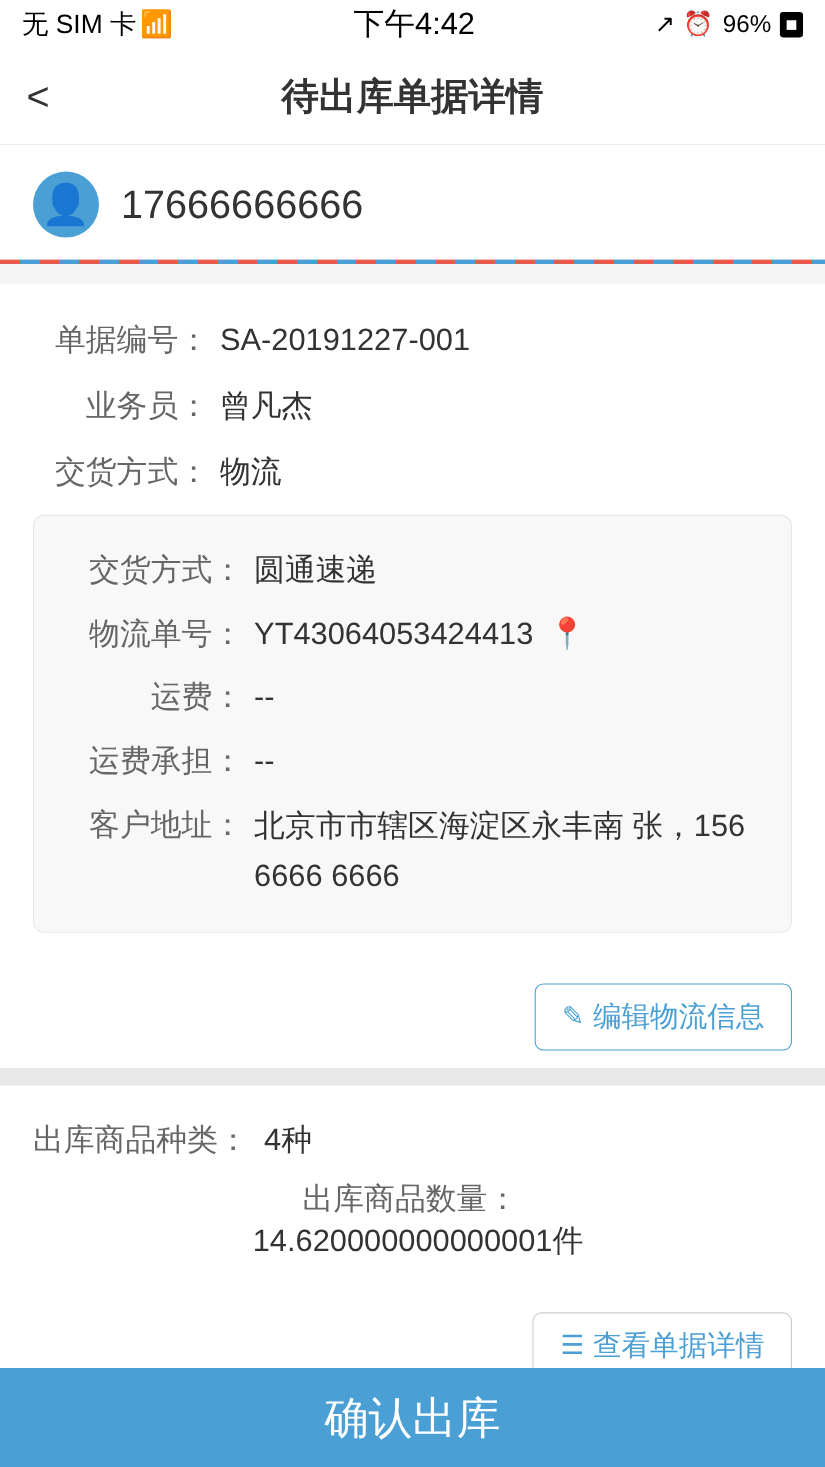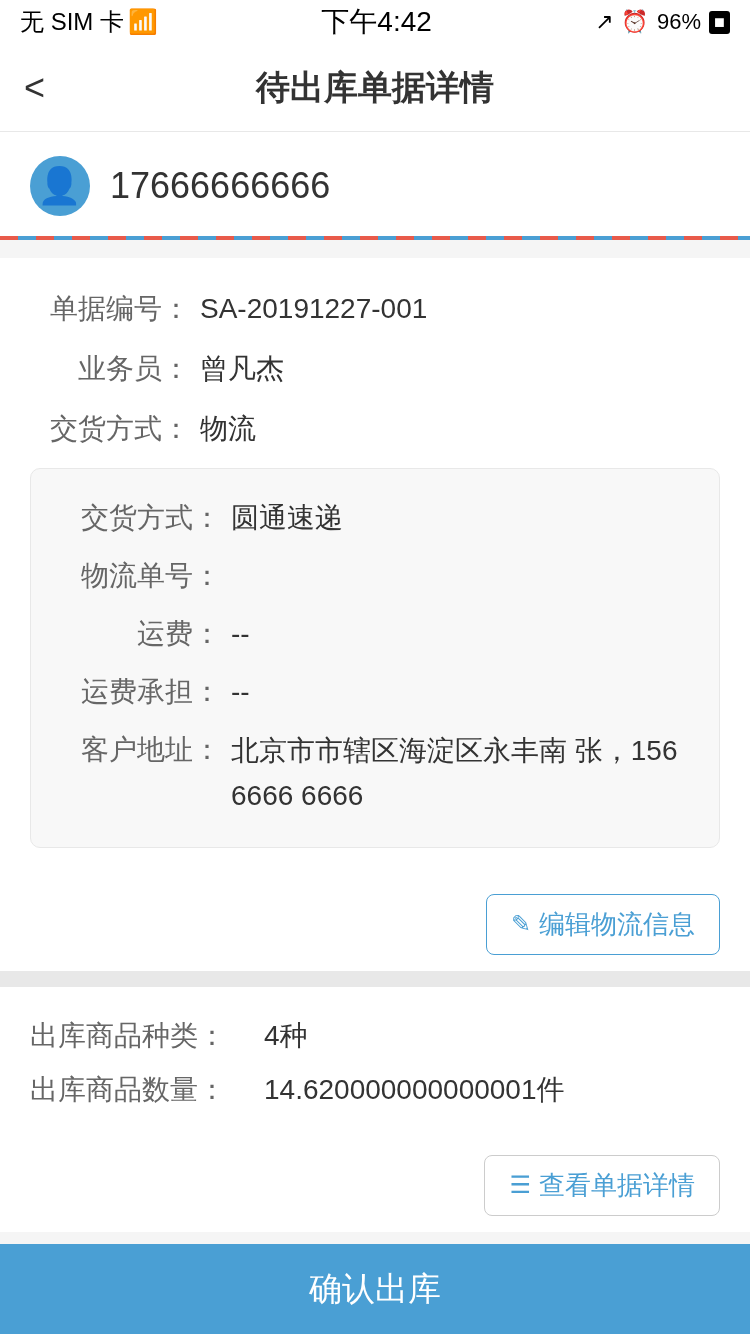--- a/index.html
+++ b/index.html
@@ -197,23 +197,22 @@
     
     .product-section {
       background: #fff;
       padding: 30px;
     }
     .product-row {
       display: flex;
       align-items: center;
       margin-bottom: 16px;
       font-size: 28px;
-      gap: 24px;
-    }
-    .product-row:last-child { margin-bottom: 0; }
+    }
+    .product-row:last-child { margin-bottom: 0; flex-direction: column; }
     .product-label {
       color: #666;
       min-width: 200px;
     }
     .product-value {
       color: #333;
       margin-left: 10px;
     }
 
     
@@ -251,21 +250,21 @@
       width: 750px;
       background: #4a9fd4;
       height: 90px;
       display: flex;
       align-items: center;
       justify-content: center;
       cursor: pointer;
     }
     .confirm-btn-text {
       color: #fff;
-      font-size: 33px;
+      font-size: 40px;
       font-weight: 500;
     }
   </style>
 </head>
 <body>
 
 <div class="status-bar">
   <div class="status-left">
     <span>无 SIM 卡</span>
     <span>📶</span>
@@ -308,20 +307,24 @@
       <span class="info-value">物流</span>
     </div>
 
     <div class="logistics-card">
       <div class="logistics-row">
         <span class="logistics-label">交货方式：</span>
         <span class="logistics-value">圆通速递</span>
       </div>
       <div class="logistics-row">
         <span class="logistics-label">物流单号：</span>
+        <span class="logistics-value">
+          <span>YT43064053424413</span>
+          <span class="location-pin">📍</span>
+        </span>
       </div>
       <div class="logistics-row">
         <span class="logistics-label">运费：</span>
         <span class="logistics-value">--</span>
       </div>
       <div class="logistics-row">
         <span class="logistics-label">运费承担：</span>
         <span class="logistics-value">--</span>
       </div>
       <div class="logistics-row">

